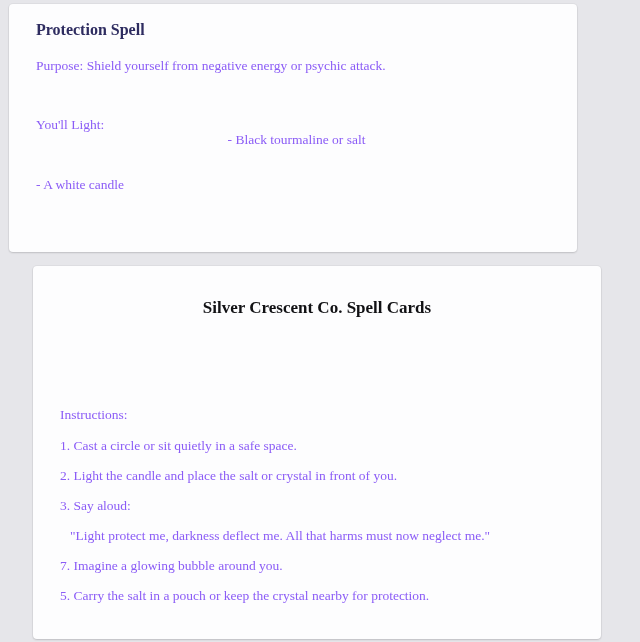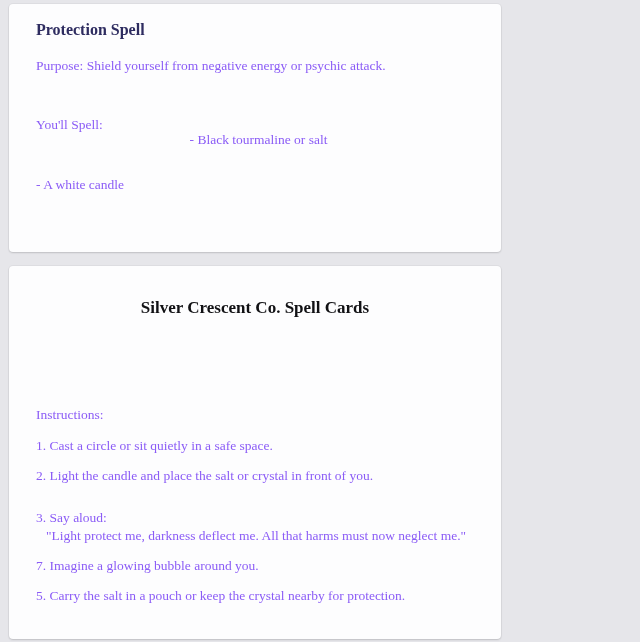--- a/index.html
+++ b/index.html
@@ -10,32 +10,33 @@
     width: 640px;
     height: 642px;
     background: #e6e6ea;
     position: relative;
     overflow: hidden;
     font-family: "Liberation Serif", serif;
   }
   .card {
     position: absolute;
     left: 9px;
-    width: 492px;
+    width: 568px;
     background: #fdfdfe;
     border-radius: 4px;
     box-shadow: 0 1px 2px rgba(0,0,0,0.14), 0 0 0 1px rgba(0,0,0,0.03);
   }
   #card-protection {
     top: 4px;
     height: 248px;
   }
   #card-instructions {
     top: 266px;
     height: 373px;
+    margin-left: 24px;
   }
   .line {
     position: absolute;
     left: 27px;
     right: 20px;
     font-size: 13.5px;
     line-height: 16px;
     color: #8b5cf6;
     white-space: nowrap;
   }
@@ -59,32 +60,32 @@
   }
   .purpose      { top: 54px; }
   .needs-head   { top: 113px; }
   .need-item-1  { top: 128px; text-align: center; }
   .need-item-2  { top: 173px; }
 
   .pouch-item   { top: 81px; }
   .instr-head   { top: 141px; }
   .step-1       { top: 172px; }
   .step-2       { top: 202px; }
-  .step-3       { top: 244px; }
+  .step-3       { top: 232px; }
   .incantation  { top: 262px; left: 37px; }
   .step-4       { top: 292px; }
   .step-5       { top: 322px; }
 </style>
 </head>
 <body>
 
 <div class="card" id="card-protection">
   <div class="card-title-1">Protection Spell</div>
   <div class="line purpose">Purpose: Shield yourself from negative energy or psychic attack.</div>
-  <div class="line needs-head">You'll Spell:</div>
+  <div class="line needs-head">You'll Light:</div>
   <div class="line need-item-1">- Black tourmaline or salt</div>
   <div class="line need-item-2">- A white candle</div>
 </div>
 
 <div class="card" id="card-instructions">
   <div class="card-title-2">Silver Crescent Co. Spell Cards</div>
   <div class="line instr-head">Instructions:</div>
   <div class="line step-1">1. Cast a circle or sit quietly in a safe space.</div>
   <div class="line step-2">2. Light the candle and place the salt or crystal in front of you.</div>
   <div class="line step-3">3. Say aloud:</div>

